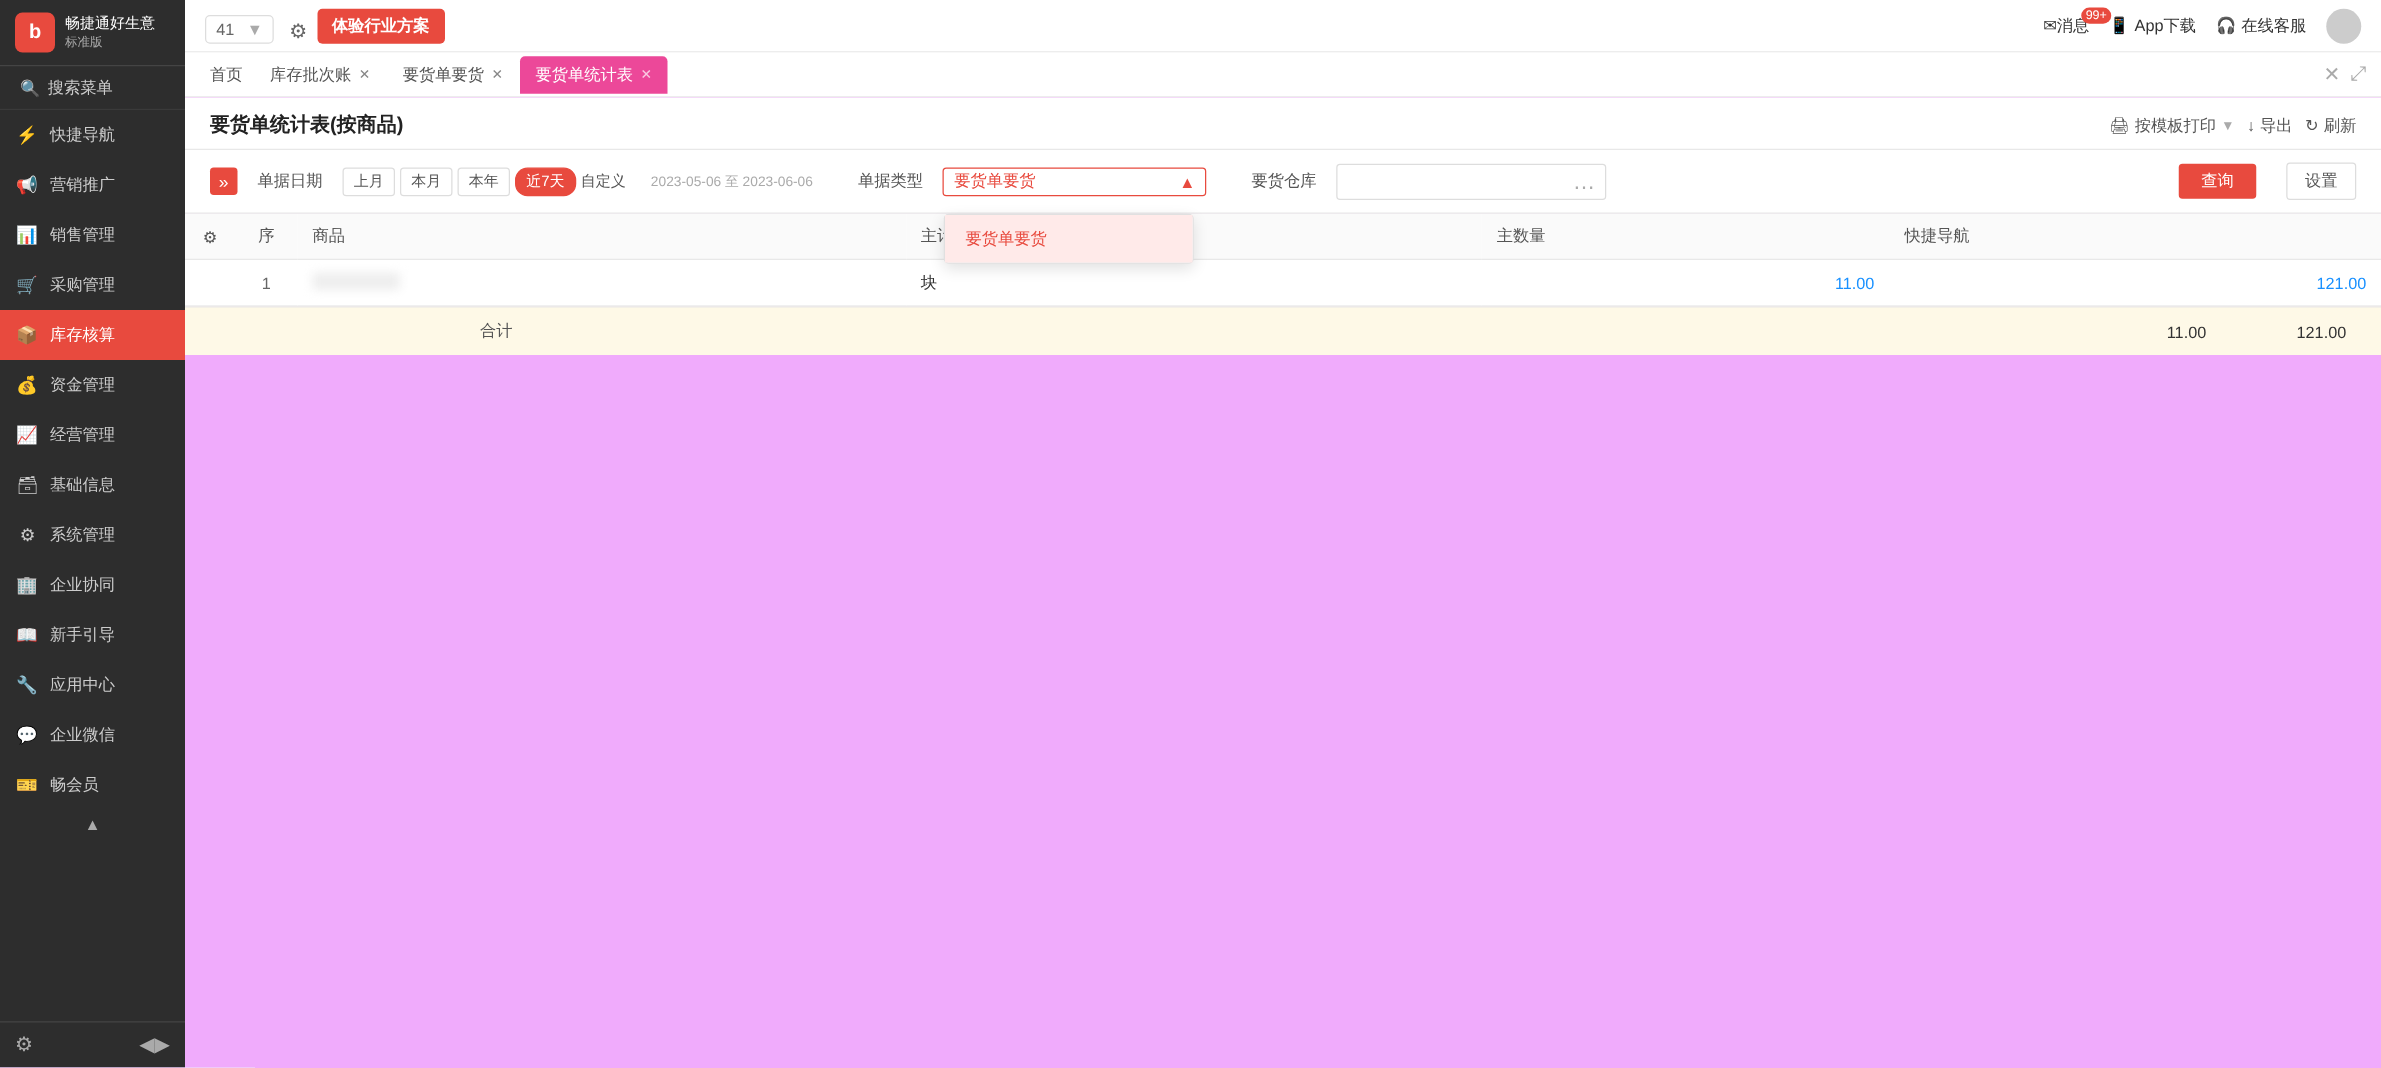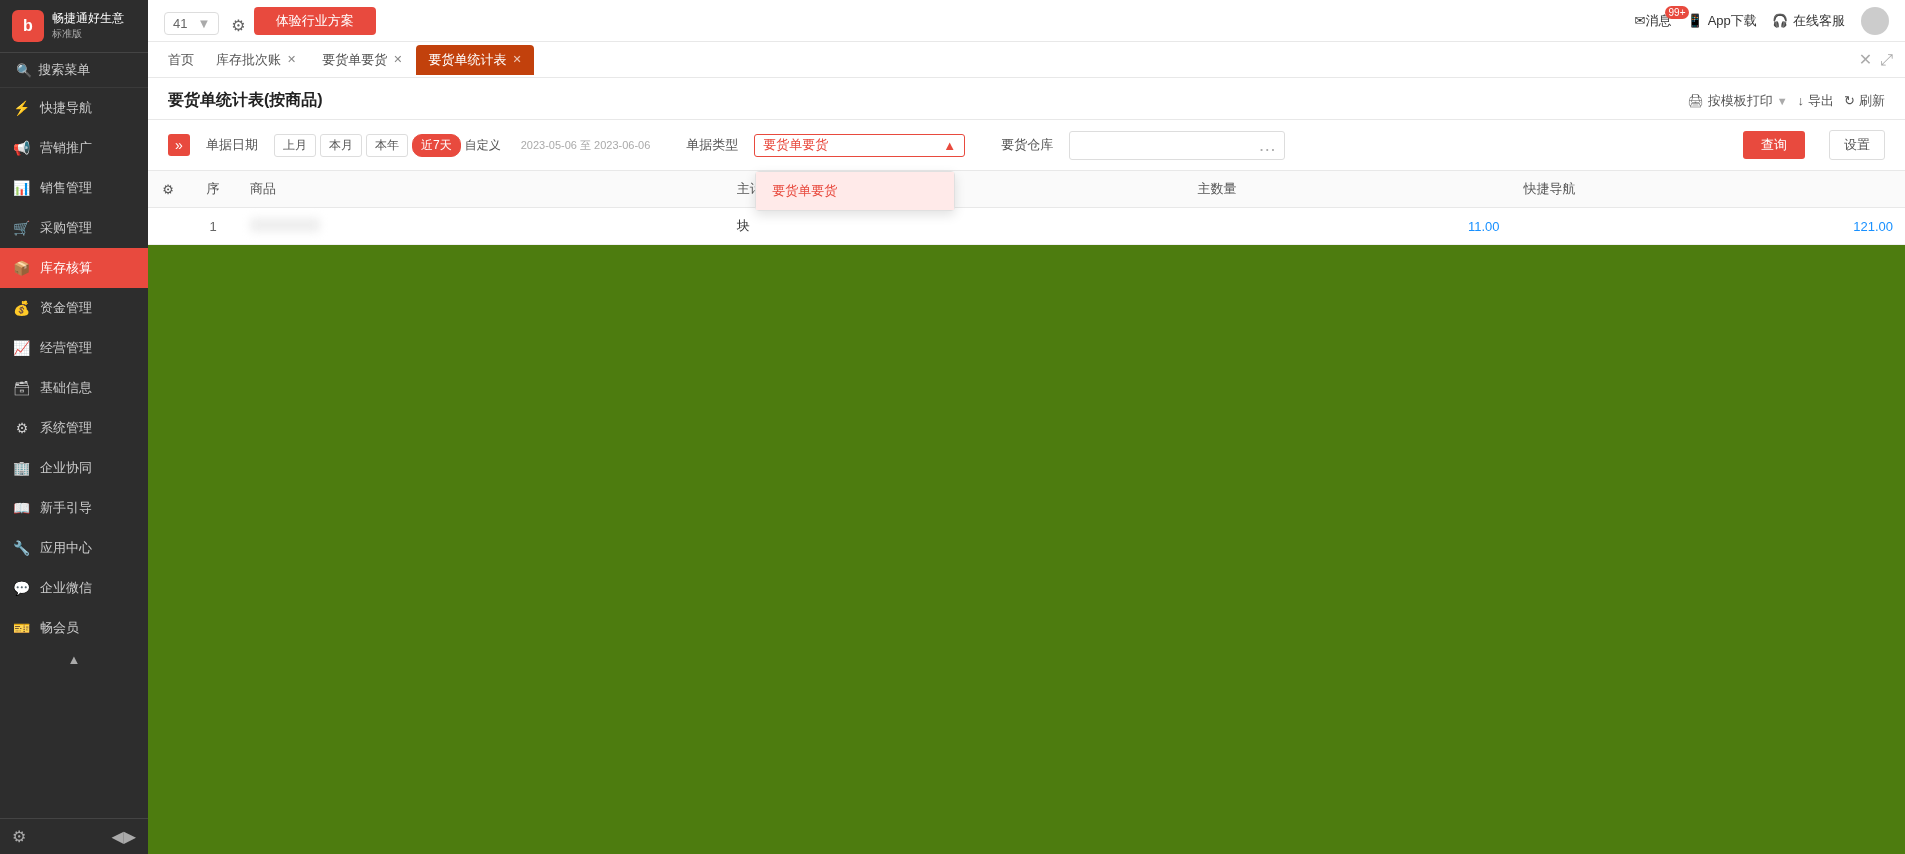--- a/index.html
+++ b/index.html
@@ -74,21 +74,21 @@
     .topbar-left { display: flex; align-items: flex-end; gap: 8px; }
     .topbar-selector {
       display: flex; align-items: center; border: 1px solid #ddd; border-radius: 4px;
       padding: 3px 8px; font-size: 13px; color: #333; cursor: pointer;
     }
     .topbar-selector .num { color: #666; margin-right: 6px; }
     .topbar-selector .arrow { color: #aaa; margin-left: 4px; }
     .topbar-gear { color: #666; cursor: pointer; font-size: 16px; margin-left: 4px; }
     .topbar-trial-btn {
       background: #e84a3e; color: #fff; border: none; border-radius: 4px;
-      padding: 5px 22px; font-size: 13px; cursor: pointer;
+      padding: 5px 12px; font-size: 13px; cursor: pointer; font-weight: bold;
     }
     .topbar-right { display: flex; align-items: center; gap: 16px; }
     .topbar-msg { display: flex; align-items: center; color: #333; font-size: 13px; cursor: pointer; position: relative; }
     .topbar-badge {
       background: #e84a3e; color: #fff; font-size: 10px;
       border-radius: 10px; padding: 1px 4px; margin-left: 2px; position: absolute; top: -6px; right: -18px;
     }
     .topbar-app { display: flex; align-items: center; color: #333; font-size: 13px; cursor: pointer; gap: 4px; }
     .topbar-service { display: flex; align-items: center; color: #333; font-size: 13px; cursor: pointer; gap: 4px; }
     .topbar-avatar { width: 28px; height: 28px; background: #ccc; border-radius: 50%; cursor: pointer; }
@@ -101,29 +101,29 @@
       border-bottom: 1px solid #e8e8e8;
       padding: 0 12px;
       height: 36px;
       gap: 2px;
     }
     .tab-item {
       display: flex; align-items: center; padding: 6px 12px;
       font-size: 13px; color: #555; cursor: pointer; border-radius: 4px 4px 0 0;
       white-space: nowrap;
     }
-    .tab-item.active { background: #c2410c; color: #fff; }
+    .tab-item.active { background: #ec4899; color: #fff; }
     .tab-item .tab-close { margin-left: 6px; font-size: 11px; color: inherit; opacity: 0.7; }
     .tab-home { font-size: 13px; color: #555; cursor: pointer; padding: 6px 8px; }
     .tabs-bar-right { margin-left: auto; display: flex; align-items: center; gap: 8px; }
     .tab-close-all { font-size: 16px; color: #aaa; cursor: pointer; }
     .tab-expand { font-size: 16px; color: #aaa; cursor: pointer; }
 
     
-    .page-content { flex: 1; overflow-y: auto; background: #4d7c0f; padding: 0; }
+    .page-content { flex: 1; overflow-y: auto; background: #f0abfc; padding: 0; }
 
     
     .page-header {
       background: #fff; padding: 12px 20px 8px;
       display: flex; align-items: center; justify-content: space-between;
       border-bottom: 1px solid #e8e8e8;
     }
     .page-title { font-size: 16px; font-weight: bold; color: #222; }
     .page-actions { display: flex; align-items: center; gap: 10px; }
     .page-action-btn {
@@ -439,15 +439,21 @@
               <span class="td-blurred"></span>
             </td>
             <td>块</td>
             <td class="td-num">11.00</td>
             <td class="td-num">121.00</td>
           </tr>
         </tbody>
       </table>
     </div>
 
+    <div class="table-footer">
+      <span class="footer-label">合计</span>
+      <span style="min-width:200px;"></span>
+      <span class="footer-val">11.00</span>
+      <span class="footer-val">121.00</span>
+    </div>
 
   </div>
 </div>
 
 </body></html>

